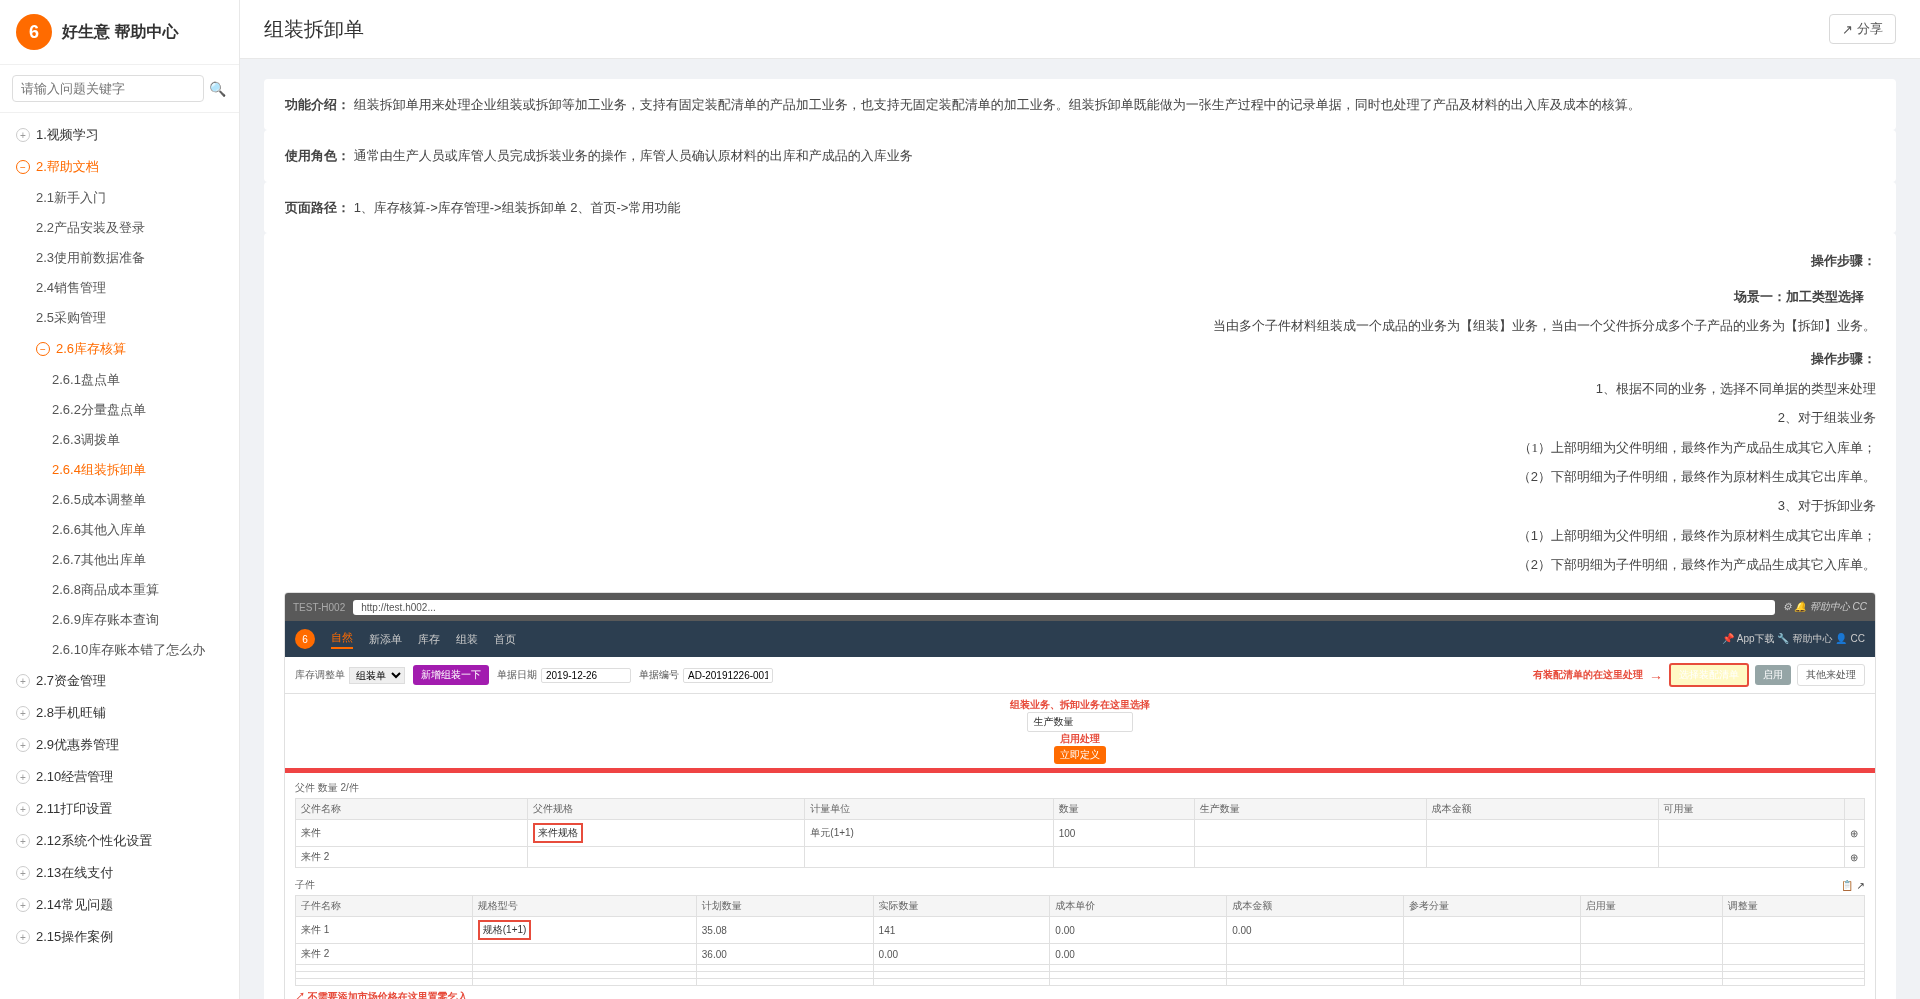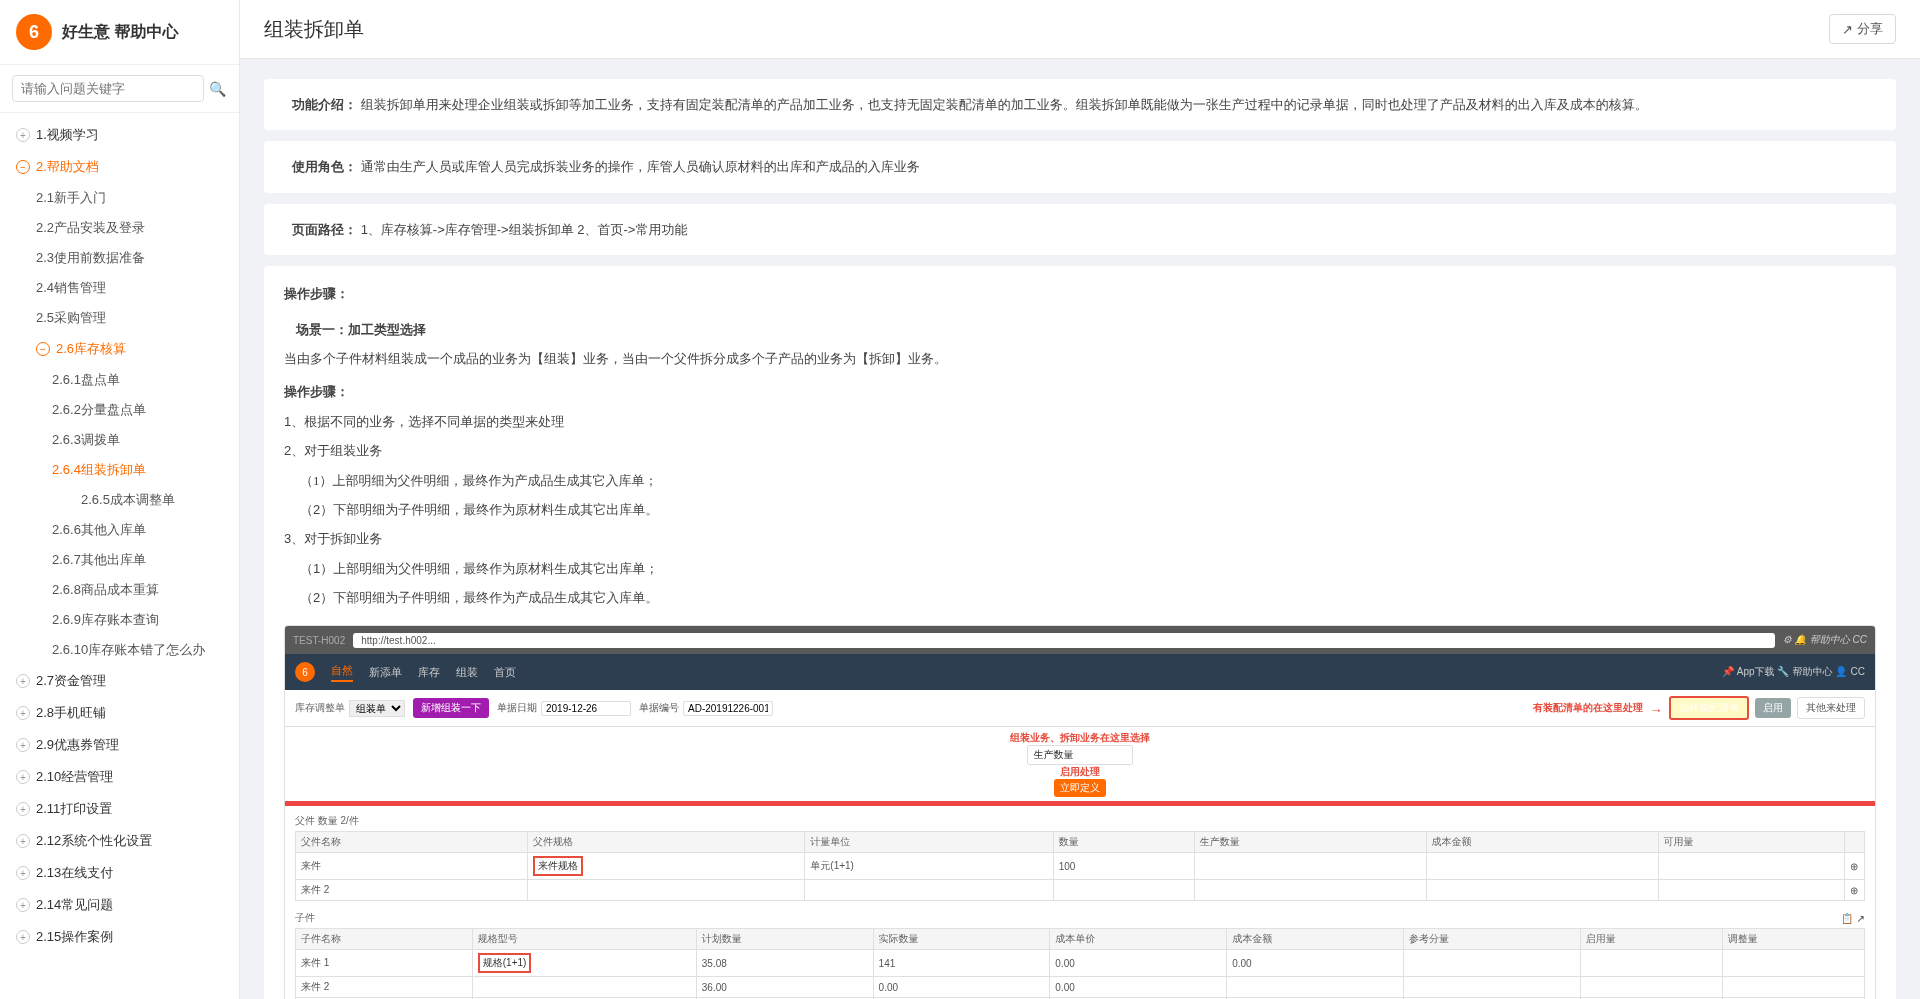--- a/index.html
+++ b/index.html
@@ -168,22 +168,22 @@
 
     #content-area {
       flex: 1;
       overflow-y: auto;
       padding: 20px 24px;
     }
 
     .info-block {
       background: #fff;
       border-radius: 4px;
-      padding: 14px 28px;
-      margin-bottom: 11px;
+      padding: 14px 21px;
+      margin-bottom: 0;
       font-size: 13px;
       line-height: 1.8;
       color: #444;
     }
 
     .info-block.path-block {
       font-size: 13px;
     }
 
     .section-title {
@@ -205,20 +205,21 @@
       border-radius: 4px;
       padding: 16px 20px;
       margin-bottom: 12px;
     }
 
     .content-section p {
       margin-bottom: 6px;
       font-size: 13px;
       line-height: 1.8;
       color: #444;
+      text-align: right;
     }
 
     .screenshot-container {
       margin-top: 10px;
       border: 1px solid #e0e0e0;
       border-radius: 4px;
       overflow: hidden;
       background: #e8e8e8;
     }
 
@@ -410,21 +411,21 @@
 
     <div class="nav-item parent expanded" style="padding-left:36px;">
       <span class="minus-icon">−</span>
       <span>2.6库存核算</span>
     </div>
 
     <div class="sub-item" style="padding-left:52px;">2.6.1盘点单</div>
     <div class="sub-item" style="padding-left:52px;">2.6.2分量盘点单</div>
     <div class="sub-item" style="padding-left:52px;">2.6.3调拨单</div>
     <div class="sub-item active" style="padding-left:52px;">2.6.4组装拆卸单</div>
-    <div class="sub-item" style="padding-left:81px;">2.6.5成本调整单</div>
+    <div class="sub-item" style="padding-left:52px;">2.6.5成本调整单</div>
     <div class="sub-item" style="padding-left:52px;">2.6.6其他入库单</div>
     <div class="sub-item" style="padding-left:52px;">2.6.7其他出库单</div>
     <div class="sub-item" style="padding-left:52px;">2.6.8商品成本重算</div>
     <div class="sub-item" style="padding-left:52px;">2.6.9库存账本查询</div>
     <div class="sub-item" style="padding-left:52px;">2.6.10库存账本错了怎么办</div>
 
     <div class="nav-item parent">
       <span class="plus-icon">+</span>
       <span>2.7资金管理</span>
     </div>

